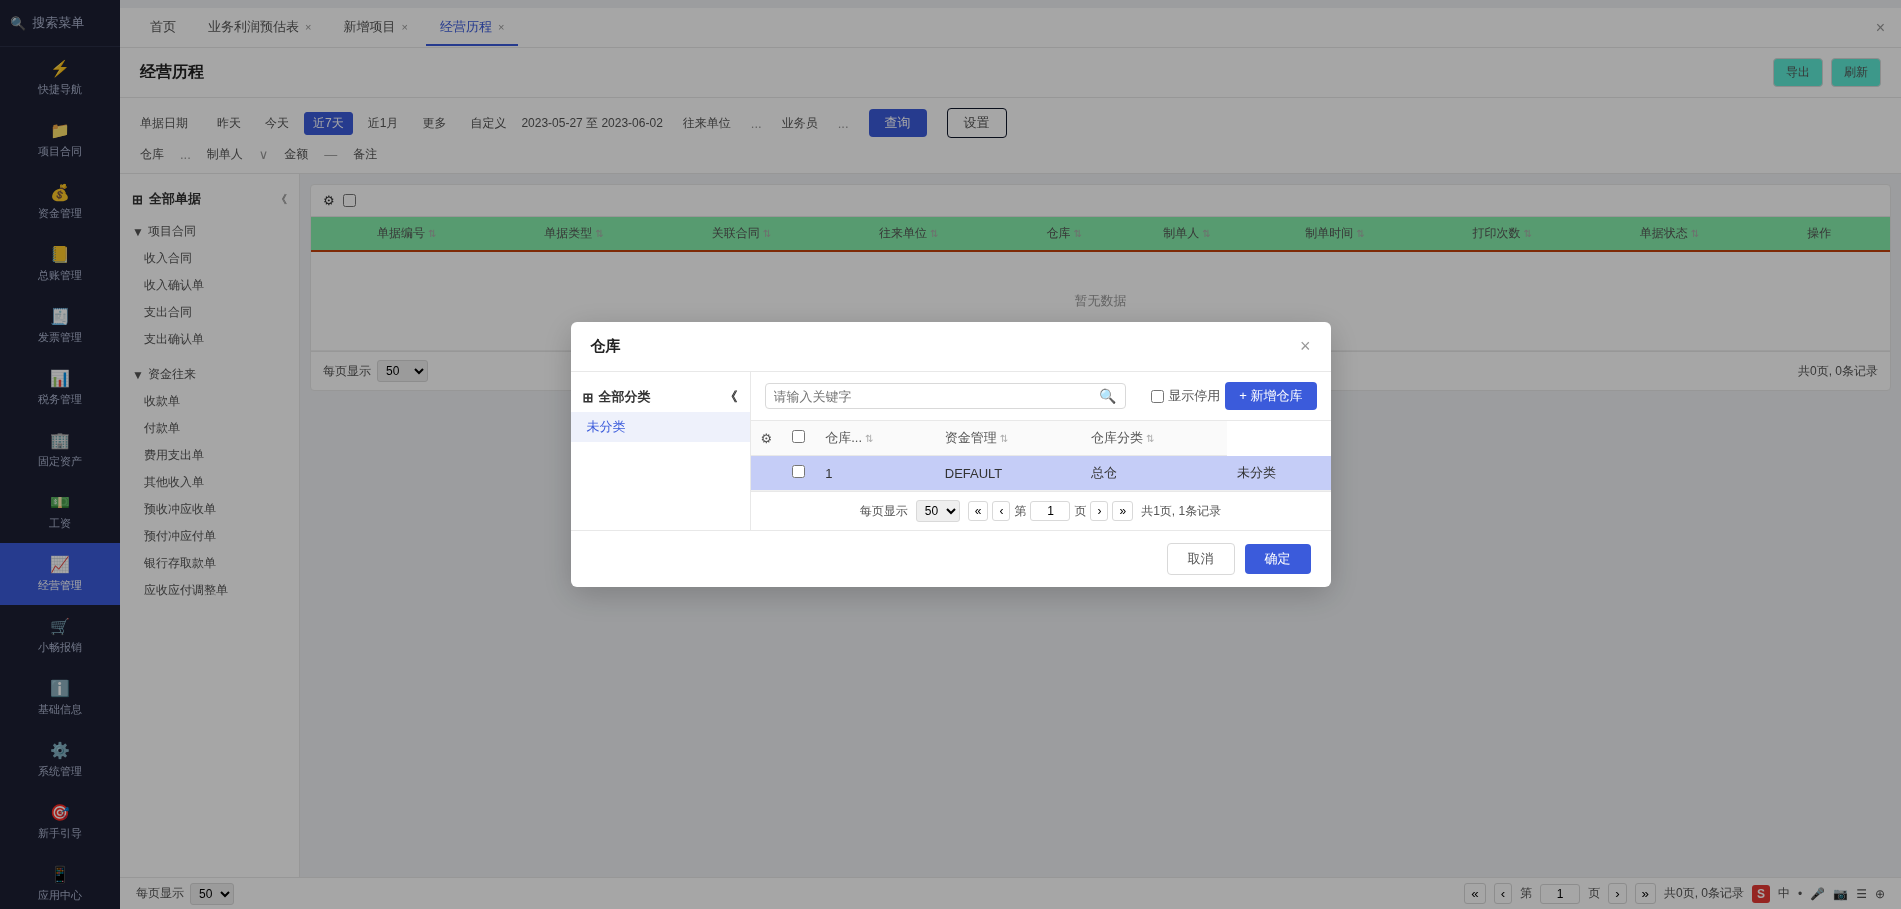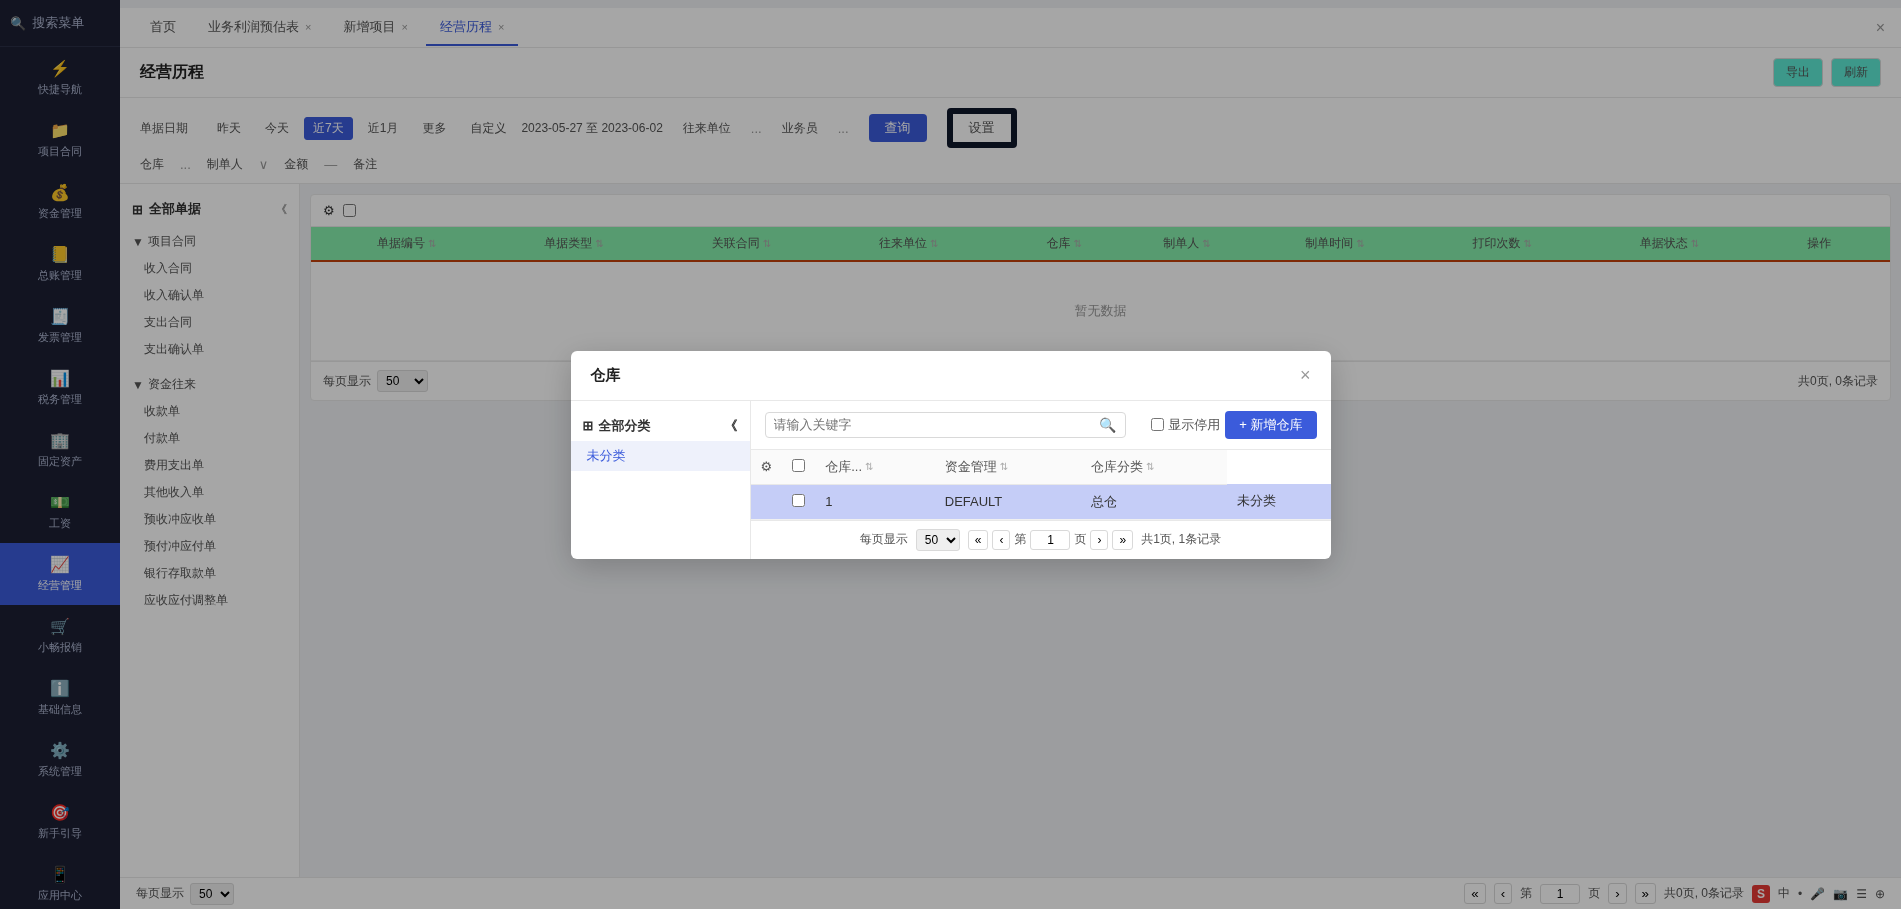--- a/index.html
+++ b/index.html
@@ -52,21 +52,21 @@
     .filter-dates { display: flex; align-items: center; gap: 6px; }
     .date-btn {
       padding: 2px 8px; border-radius: 3px; font-size: 12px; cursor: pointer; border: 1px solid transparent; color: #555;
     }
     .date-btn.active { background: #3b5bdb; color: #fff; border-color: #3b5bdb; }
     .filter-dots { color: #999; cursor: pointer; }
     .btn-query {
       padding: 5px 16px; background: #3b5bdb; color: #fff; border: none; border-radius: 4px; cursor: pointer; font-size: 13px;
     }
     .btn-setting {
-      padding: 5px 16px; background: #fff; color: #555; border: 6px solid #0f172a; border-radius: 4px; cursor: pointer; font-size: 13px;
+      padding: 5px 16px; background: #fff; color: #555; border: 1px solid #0f172a; border-radius: 4px; cursor: pointer; font-size: 13px;
     }
 
     
     .filter-row2 { display: flex; align-items: center; gap: 16px; }
 
     
     .content-area {
       display: flex; flex: 1; overflow: hidden; background: #f0f2f5;
     }
 
@@ -506,14 +506,18 @@
             <input class="page-input" value="1" style="">
             <span>页</span>
             <button>›</button>
             <button>»</button>
           </div>
           <span>共1页, 1条记录</span>
         </div>
       </div>
     </div>
 
+    <div class="modal-footer">
+      <button class="btn-cancel">取消</button>
+      <button class="btn-confirm">确定</button>
+    </div>
   </div>
 </div>
 
 </body></html>

